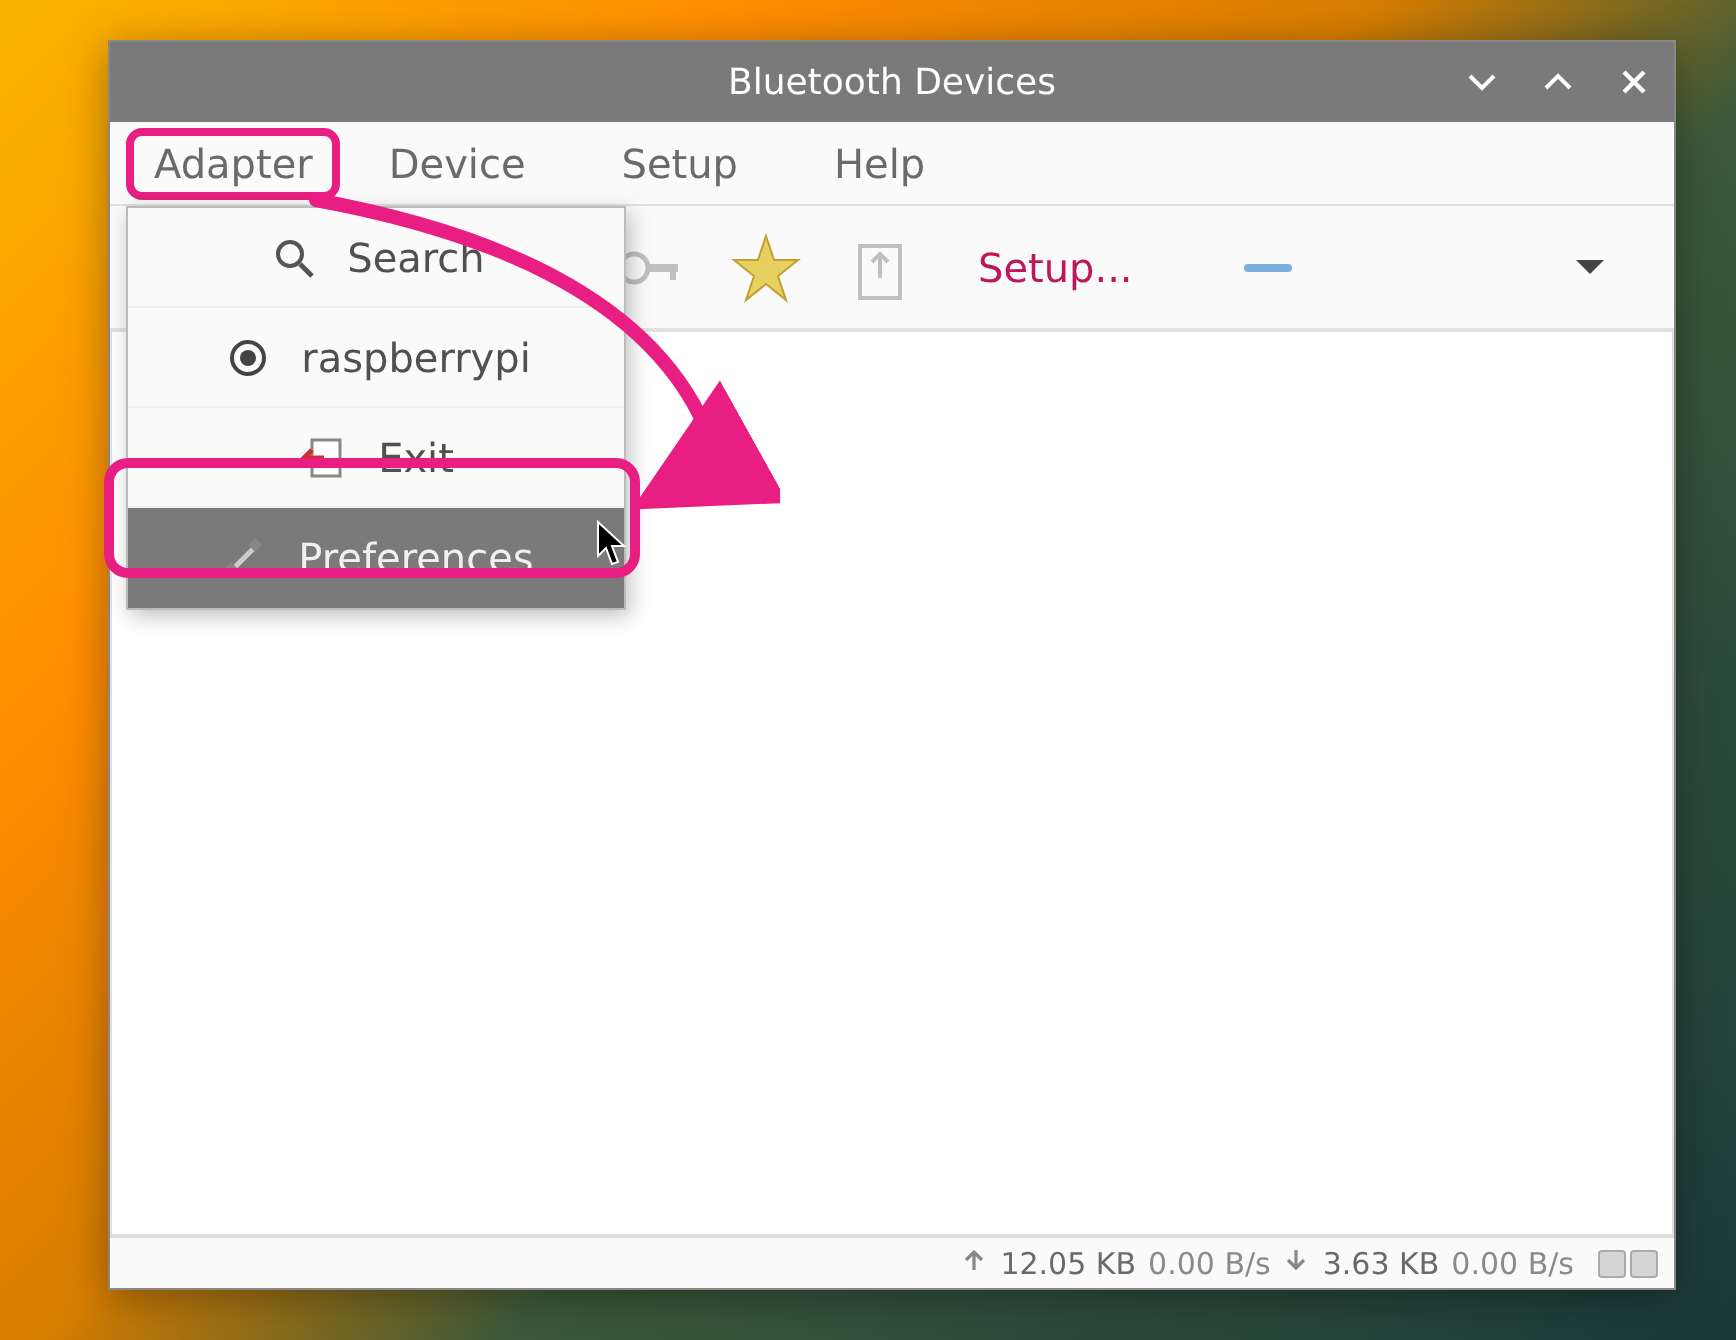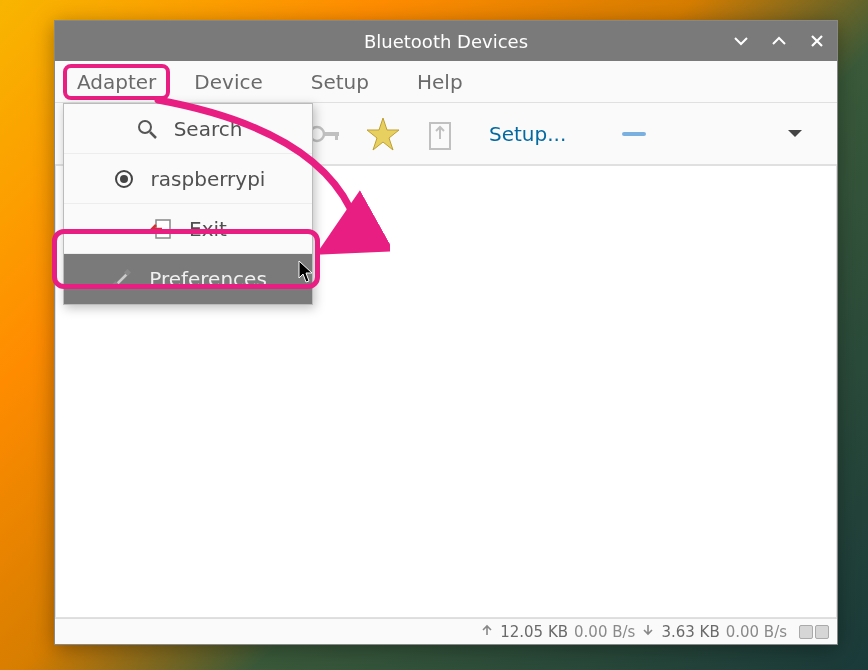--- a/index.html
+++ b/index.html
@@ -73,21 +73,21 @@
       padding: 2px 10px;
       color: #6a6a6a;
     }
     .toolbar {
       height: 62px;
       display: flex;
       align-items: center;
       padding: 0 0 0 250px;
       gap: 18px;
       border-bottom: 1px solid #e0e0e0;
-      color: #0369a1;
+      color: #be185d;
       font-size: 20px;
     }
     .toolbar-icon {
       width: 40px;
       height: 40px;
       display: flex;
       align-items: center;
       justify-content: center;
     }
     .toolbar-text {

